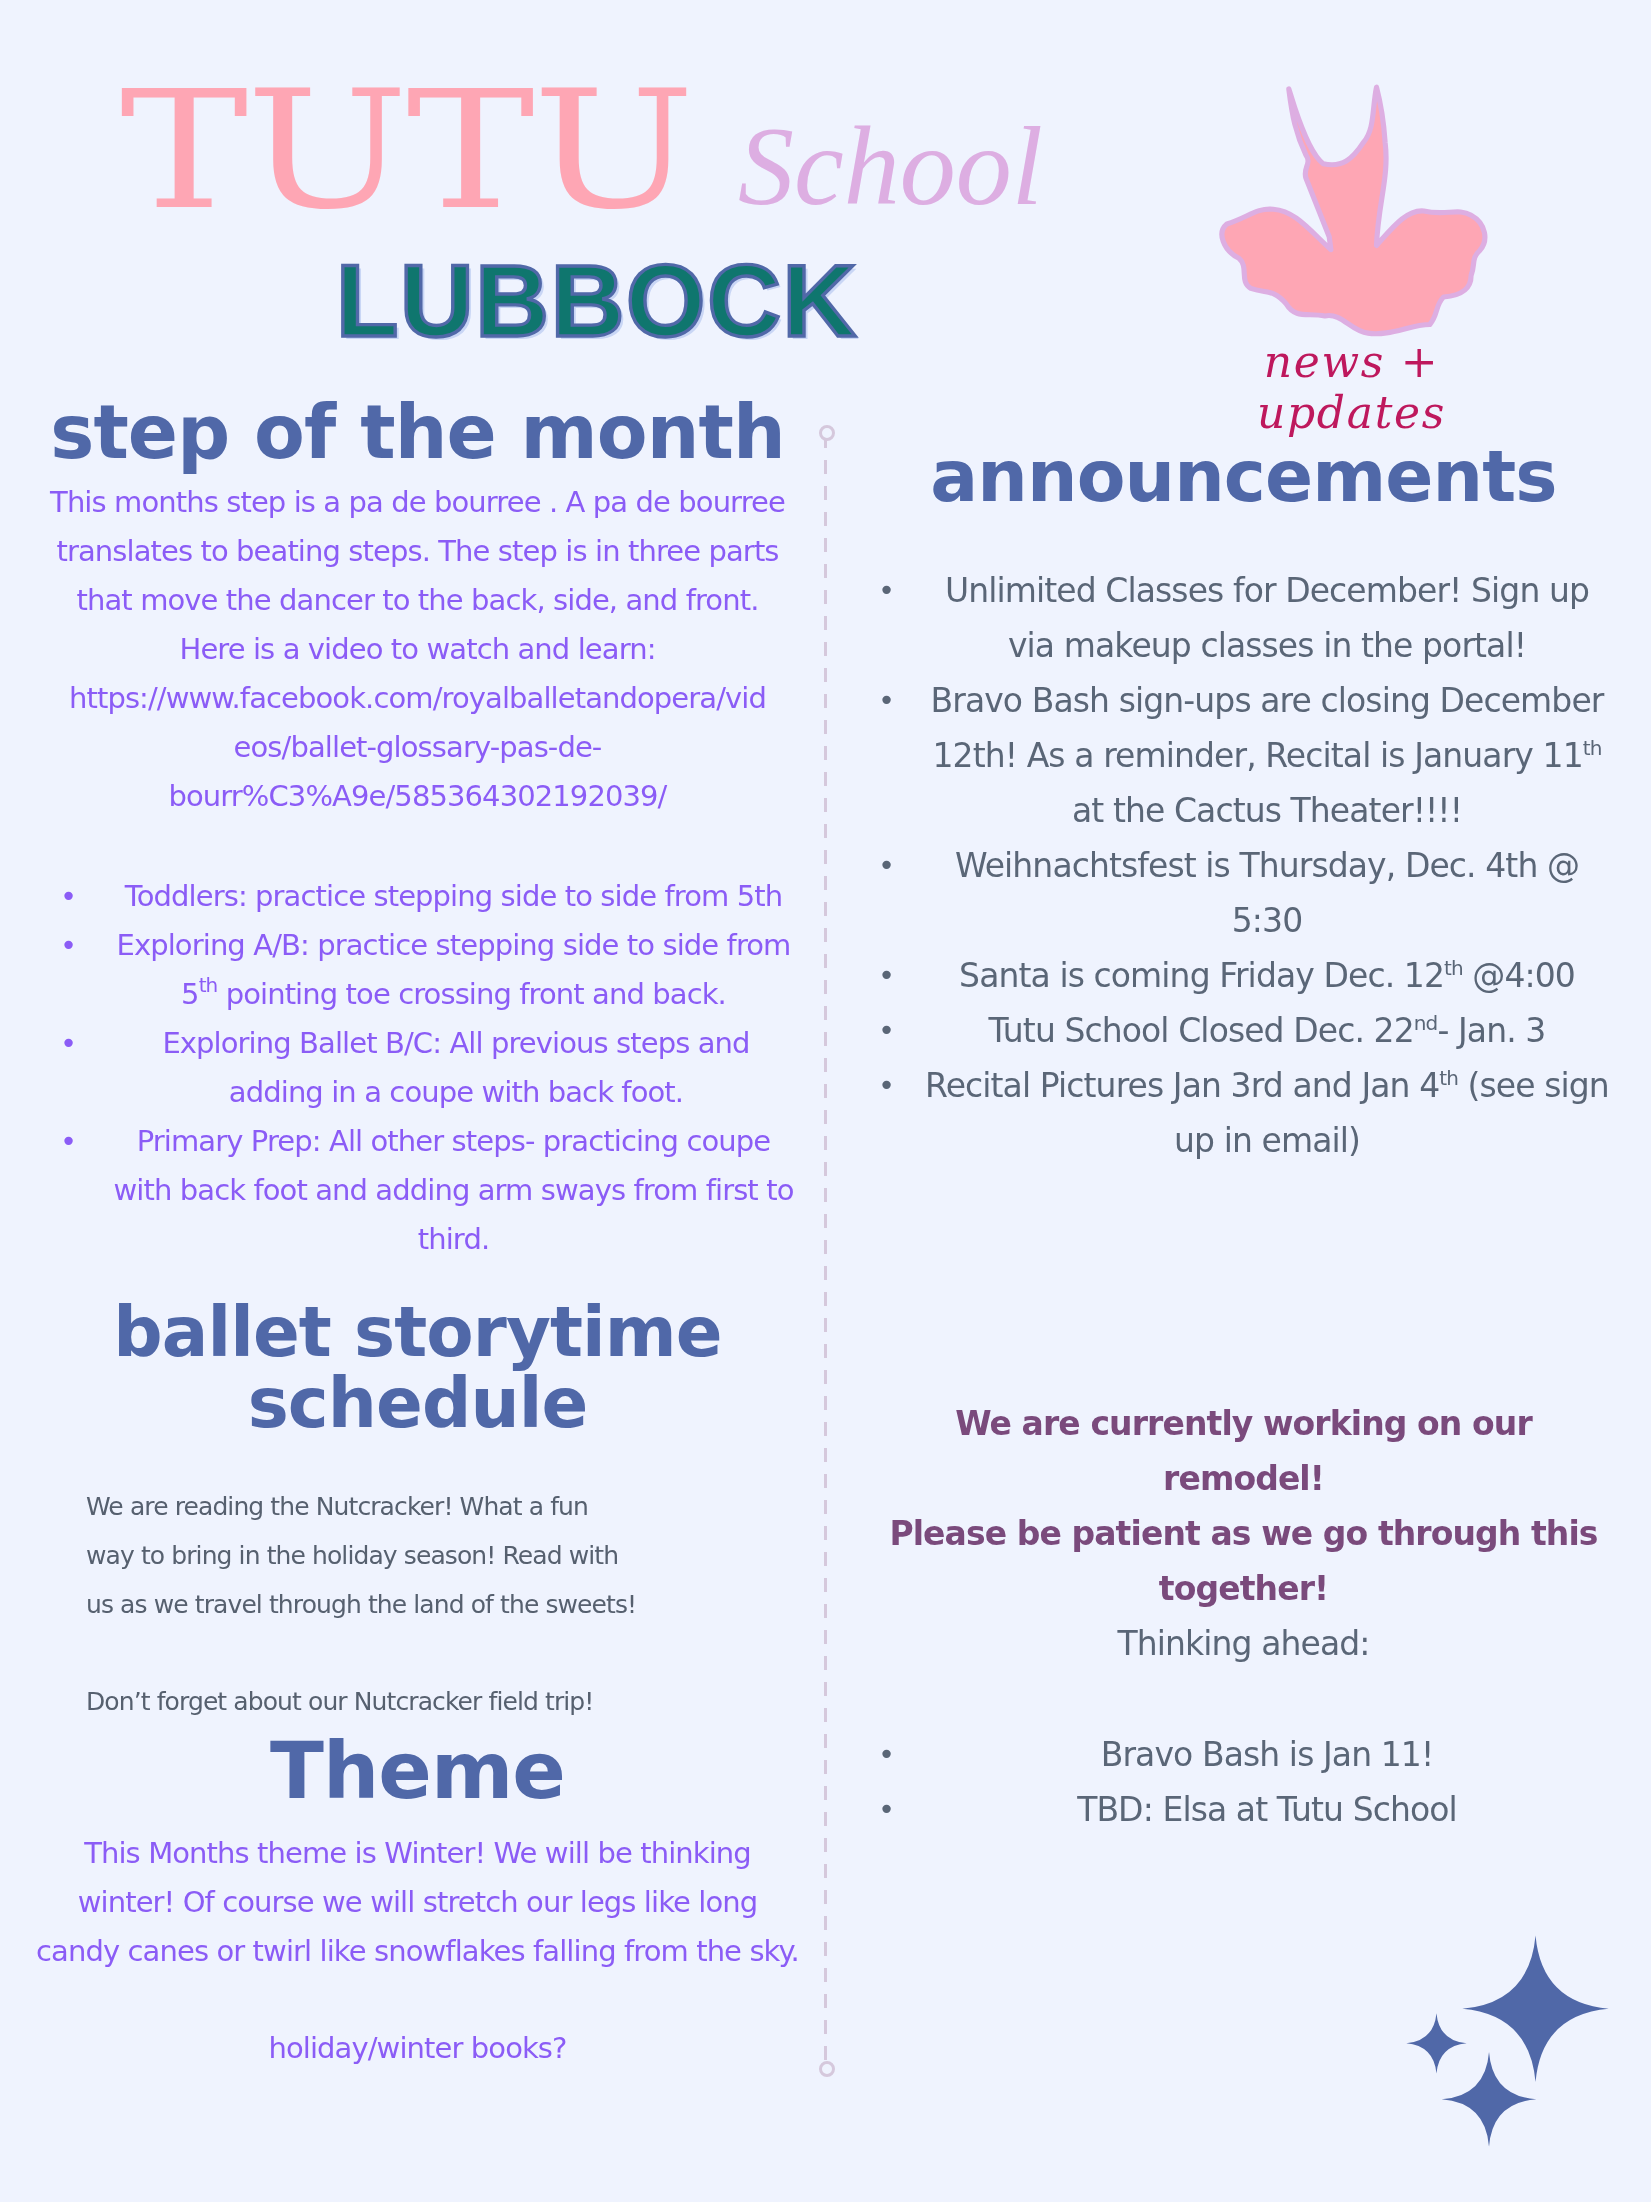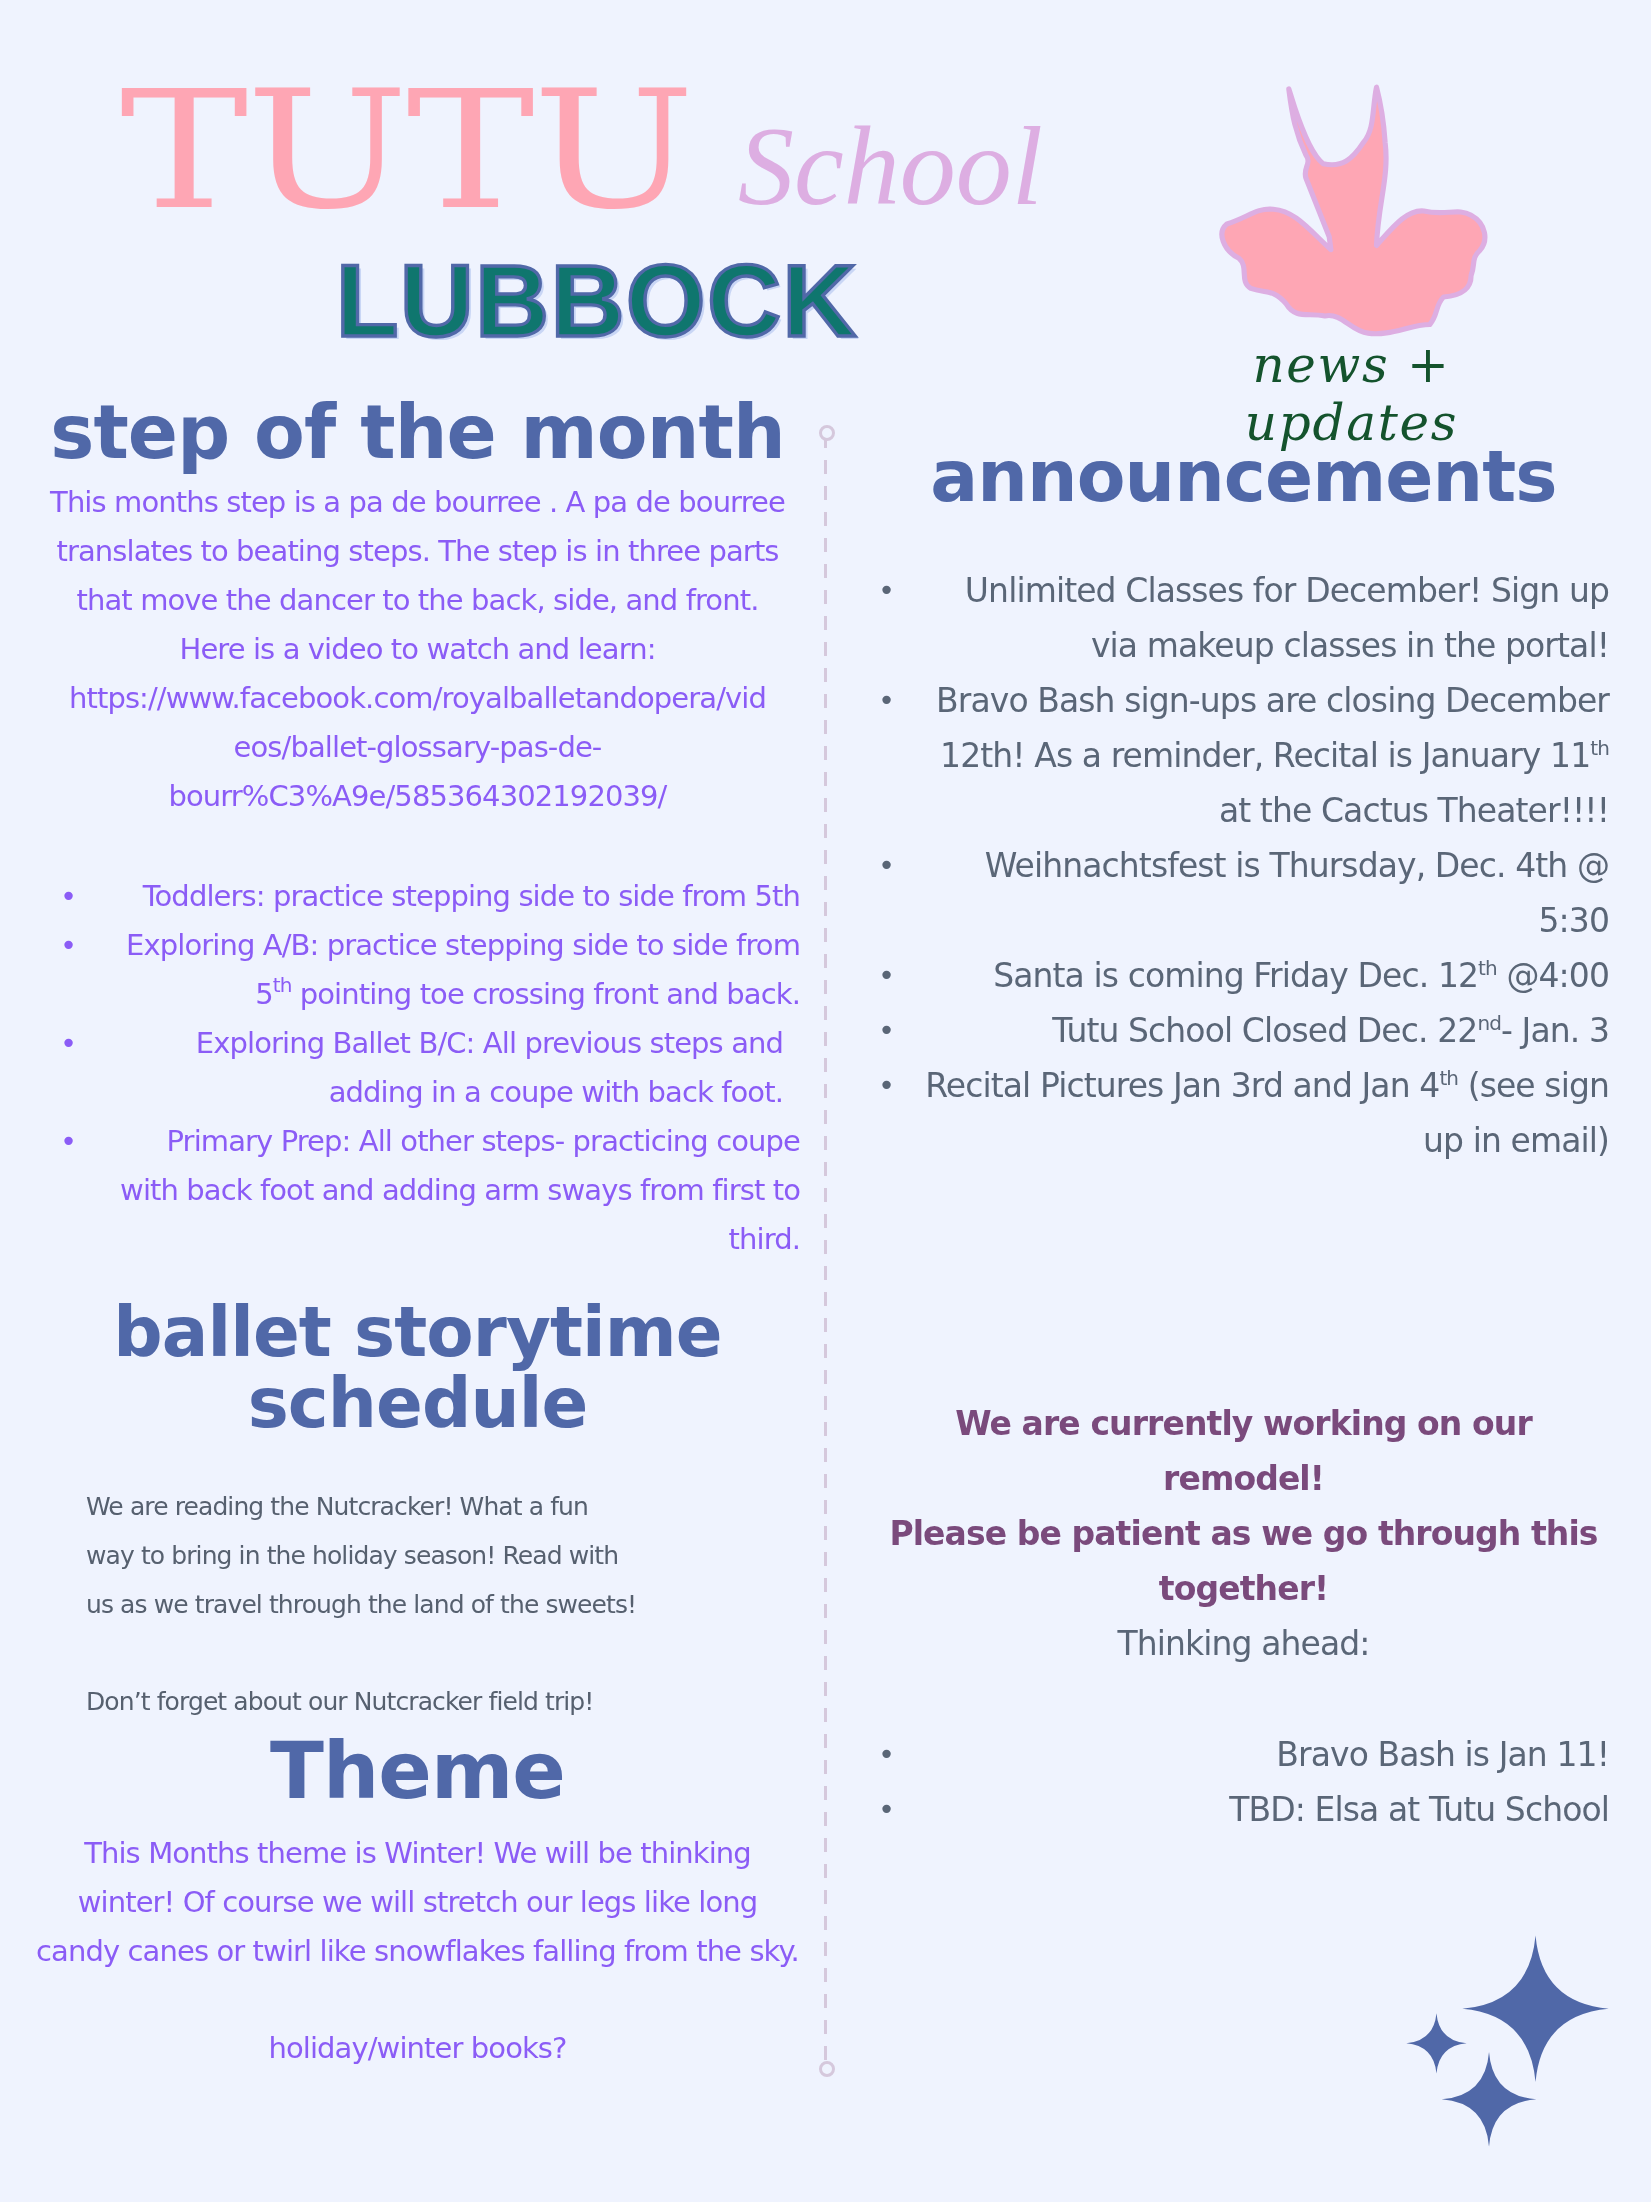--- a/index.html
+++ b/index.html
@@ -35,22 +35,22 @@
     font-size: 102px; line-height: 102px;
     color: #0f766e;
     -webkit-text-stroke: 3.4px #5168a8;
     text-shadow: 3.4px 3.4px 0 #c9d6f5;
     letter-spacing: 1.7px;
   }
   .tutu-dress { left: 1213px; top: 82px; width: 275px; width: 284px; height: 198px; }
   .news {
     left: 1205px; top: 336px; width: 293px; text-align: center;
     font-family: "DejaVu Serif", serif; font-style: italic;
-    font-size: 50px; letter-spacing: 1.7px;
-    color: #14532d;
+    font-size: 44px; letter-spacing: 1.7px;
+    color: #be185d;
   }
 
   
   .divider {
     left: 824px; top: 434px; width: 3.4px; height: 1626px;
     background: repeating-linear-gradient(to bottom, #d5c8dc 0 13.8px, transparent 13.8px 26px);
   }
   .divider-dot {
     width: 10.3px; height: 10.3px; border: 3.4px solid #d5c8dc; border-radius: 50%;
     background: #eff3fe;
@@ -67,21 +67,21 @@
     font-family: "DejaVu Sans", sans-serif;
     font-size: 29px; line-height: 49px;
     color: #8b5cf6; text-align: center;
     letter-spacing: -0.9px;
   }
 
   .left-col { left: 26px; width: 783px; }
 
   ul.bul { list-style: none; margin: 0; padding: 0; }
   ul.bul li {
-    position: relative; padding-left: 47px; text-align: right;
+    position: relative; padding-left: 47px; text-align: center;
   }
   ul.bul li::before {
     content: "•"; position: absolute; left: 0; top: 0;
     font-size: 29px;
   }
   sup { font-size: 20px; vertical-align: 12px; line-height: 0; }
 
   .right-col { left: 878px; width: 731px; }
   .ann-text { color: #5a6677; font-size: 33px; line-height: 55px; }
   .remodel { color: #7a4a7c; font-size: 33px; line-height: 55px; font-weight: bold; }

